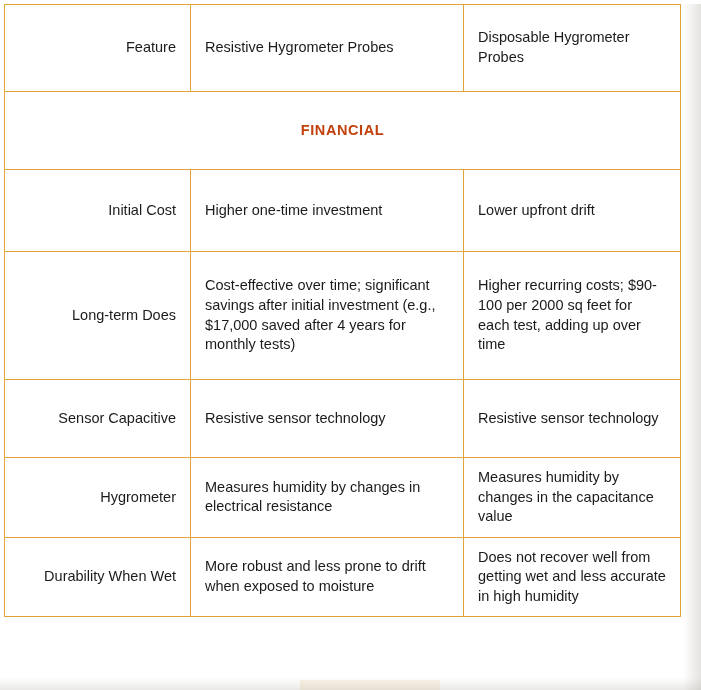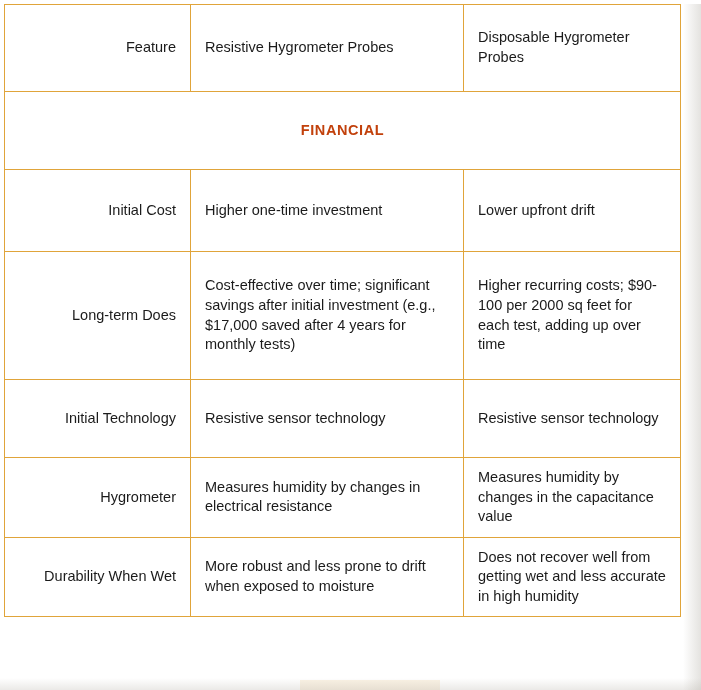--- a/index.html
+++ b/index.html
@@ -123,21 +123,21 @@
       </tr>
 
       <tr class="r-longterm">
         <td class="label-cell">Long-term Does</td>
         <td class="value-cell">Cost-effective over time; significant savings after initial investment (e.g., $17,000 saved after 4 years for monthly tests)</td>
         <td class="value-cell">Higher recurring costs; $90-100 per 2000 sq feet for each test, adding up over time</td>
       </tr>
 
 
       <tr class="r-sensor">
-        <td class="label-cell">Initial Technology</td>
+        <td class="label-cell">Sensor Capacitive</td>
         <td class="value-cell">Resistive sensor technology</td>
         <td class="value-cell">Resistive sensor technology</td>
       </tr>
 
       <tr class="r-measurement">
         <td class="label-cell">Hygrometer</td>
         <td class="value-cell">Measures humidity by changes in electrical resistance</td>
         <td class="value-cell">Measures humidity by changes in the capacitance value</td>
       </tr>
 

